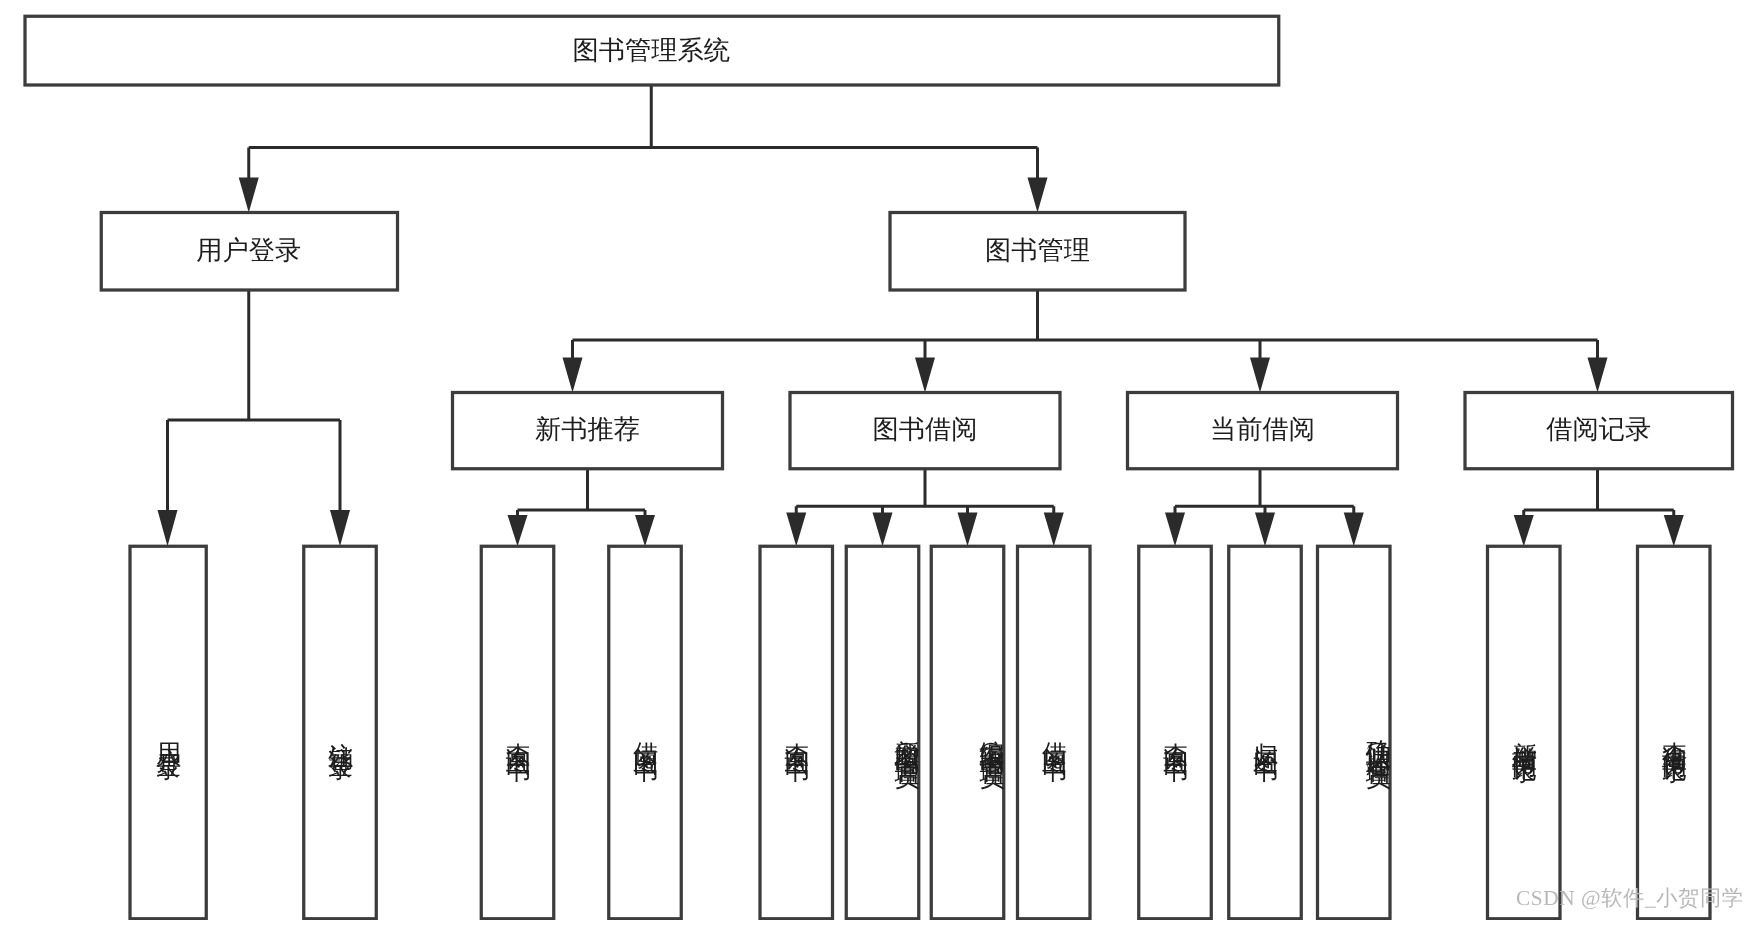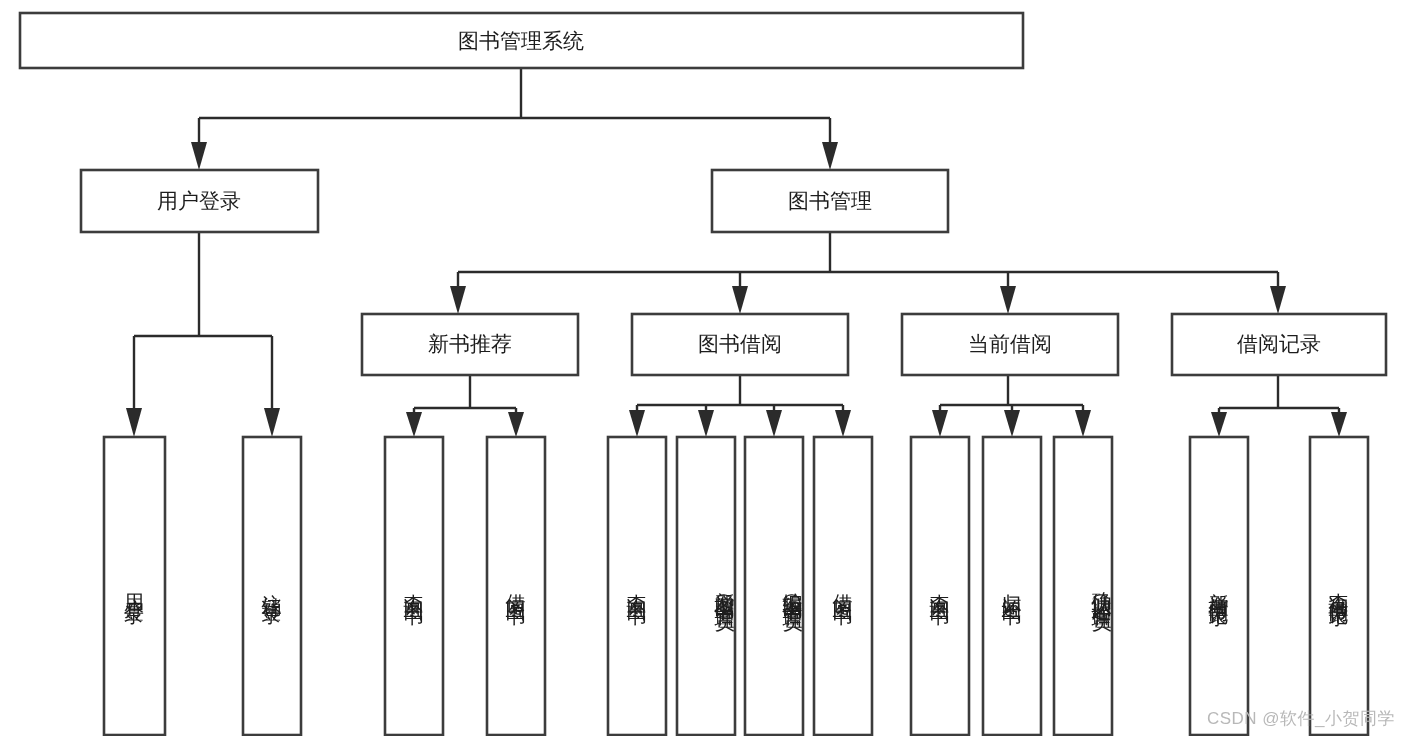--- a/index.html
+++ b/index.html
@@ -44,21 +44,21 @@
     fill: none;
   }
   .arrow-head {
     fill: #2b2b2b;
     stroke: none;
   }
   .watermark {
     position: absolute;
     right: 10px;
     bottom: 6px;
-    font-family: Liberation Sans, sans-serif;
+    font-family: Liberation Serif, serif;
     font-size: 17px;
     color: #b8b8b8;
     letter-spacing: 0.5px;
     white-space: nowrap;
     user-select: none;
   }
 </style>
 </head>
 <body>
 

